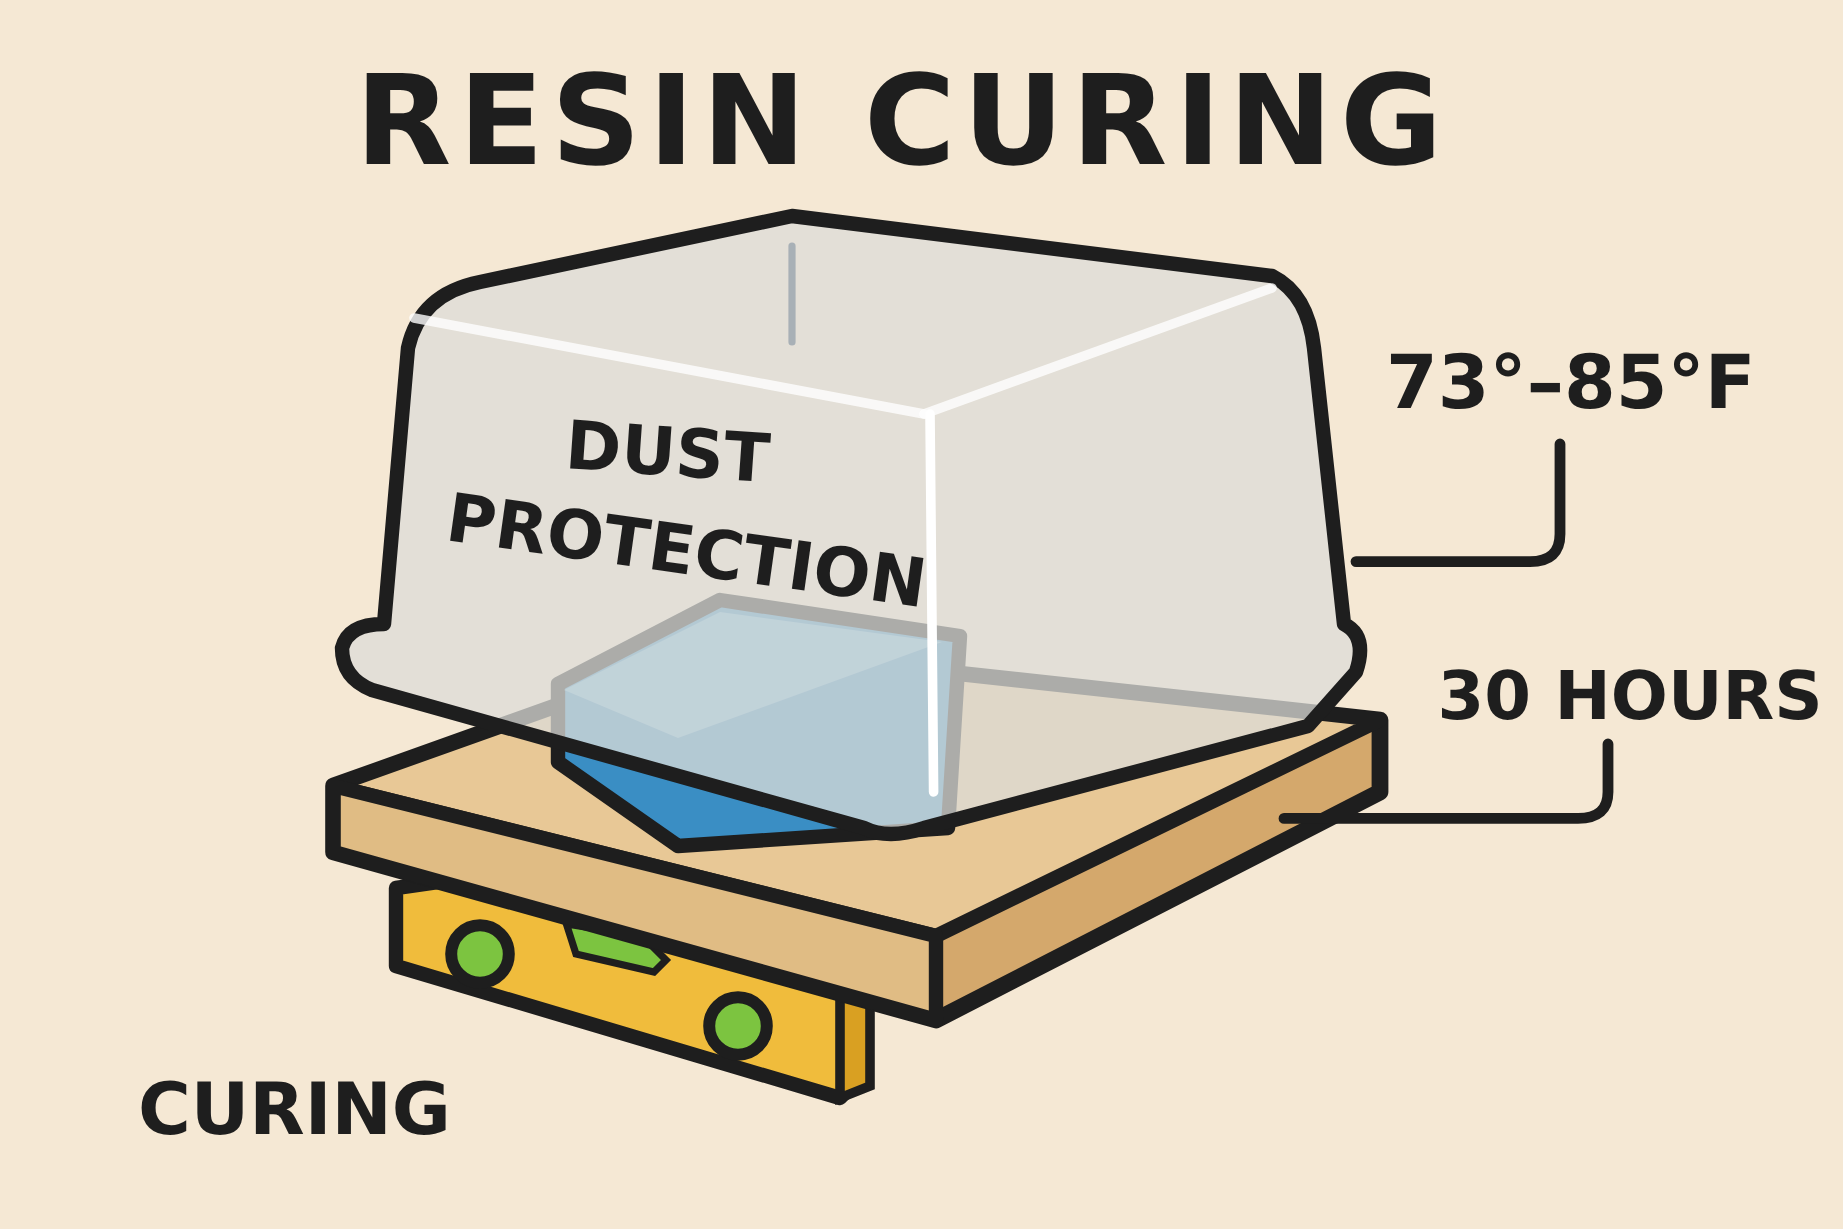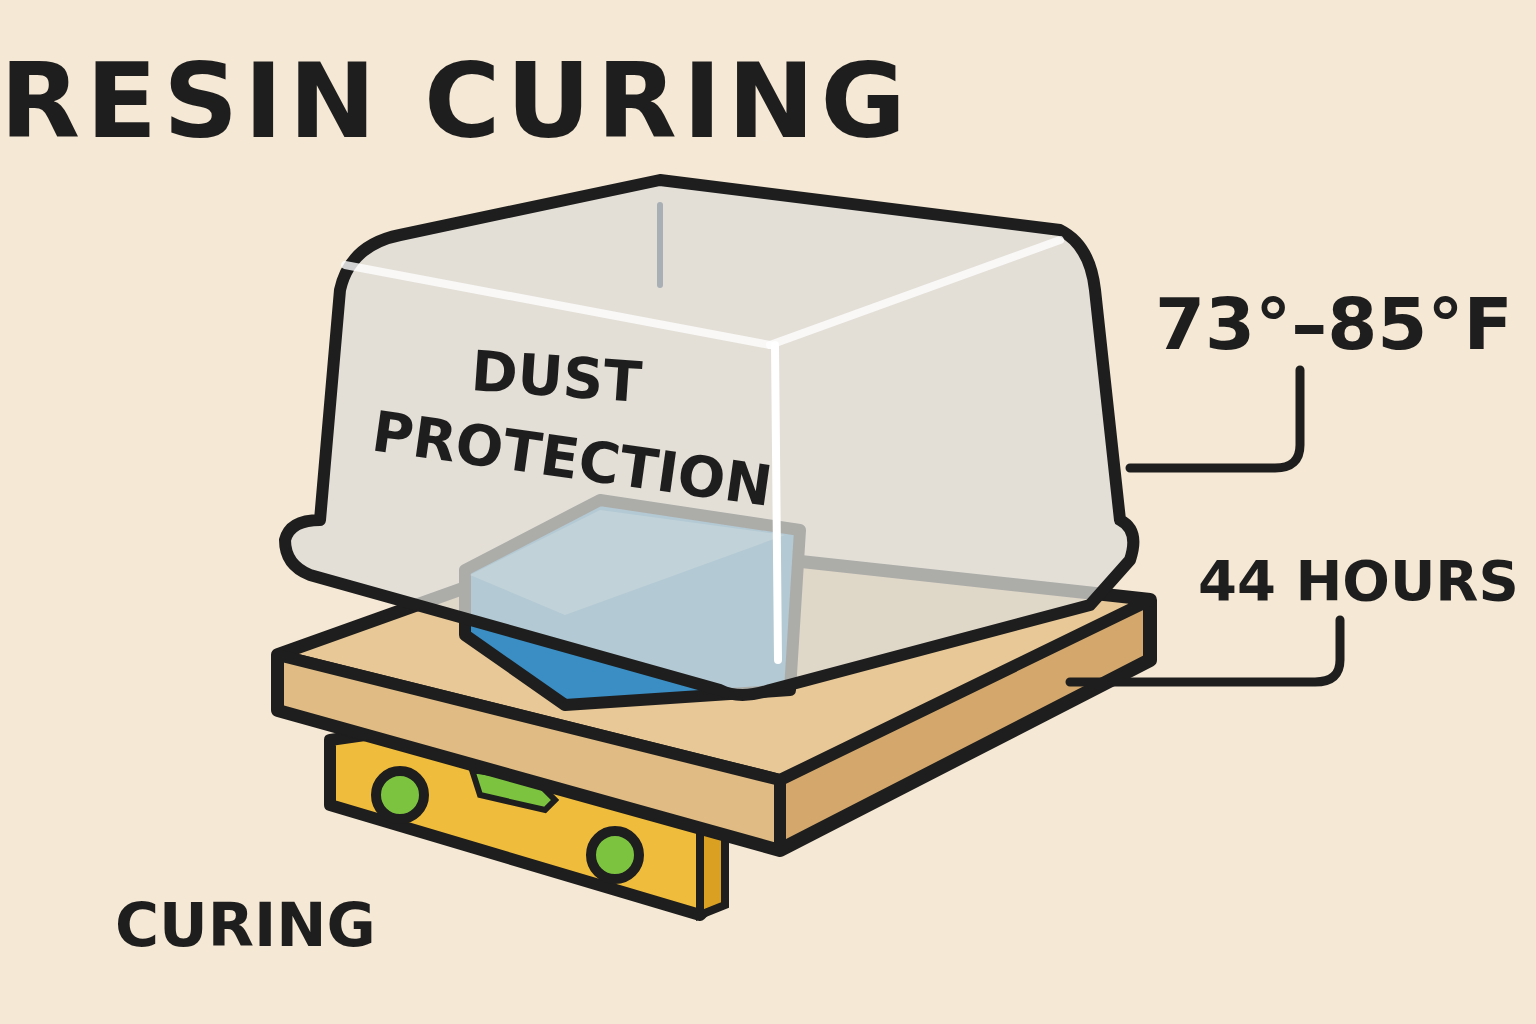--- a/index.html
+++ b/index.html
@@ -1,21 +1,21 @@
 <!DOCTYPE html>
 <html><head>
 <meta charset="utf-8">
 <style>
   html, body { margin:0; padding:0; }
   body { width:1536px; height:1024px; background:#f5e8d4; position:relative; overflow:hidden;
          font-family:"DejaVu Sans", sans-serif; }
-  .title { position:absolute; left:0; top:40px; width:1480px; 
+  .title { position:absolute; left:12px; top:40px; width:1480px; text-align:center;
            font-size:104px; font-weight:bold; color:#1e1e1e; letter-spacing:6px; }
   .label { position:absolute; font-weight:bold; color:#1e1e1e; }
-  #lbl-temp { left:1155px; top:282px; font-size:72px; }
+  #lbl-temp { left:1155px; top:282px; font-size:62px; }
   #lbl-time { left:1198px; top:548px; font-size:56px; }
   #lbl-level { left:115px; top:890px; font-size:60px; }
   svg.art { position:absolute; left:0; top:0; }
   .dust-text { font-weight:bold; fill:#1e1e1e; }
 </style>
 </head>
 <body>
 
 <div class="title">RESIN CURING</div>
 
@@ -49,14 +49,14 @@
     <line x1="310" y1="535" x2="1130" y2="540" stroke="#1e1e1e" stroke-width="0"></line>
     <text class="dust-text" x="470" y="390" font-size="56" transform="rotate(4 470 390)">DUST</text>
     <text class="dust-text" x="370" y="450" font-size="56" transform="rotate(8 370 450)">PROTECTION</text>
   </g>
 
   <path d="M1130,468 L1275,468 Q1300,468 1300,445 L1300,370" fill="none" stroke="#1e1e1e" stroke-width="9" stroke-linecap="round"></path>
   <path d="M1070,682 L1315,682 Q1340,682 1340,660 L1340,620" fill="none" stroke="#1e1e1e" stroke-width="9" stroke-linecap="round"></path>
 </svg>
 
 <div class="label" id="lbl-temp">73°–85°F</div>
-<div class="label" id="lbl-time">44 HOURS</div>
+<div class="label" id="lbl-time">30 HOURS</div>
 <div class="label" id="lbl-level">CURING</div>
 
 </body></html>

